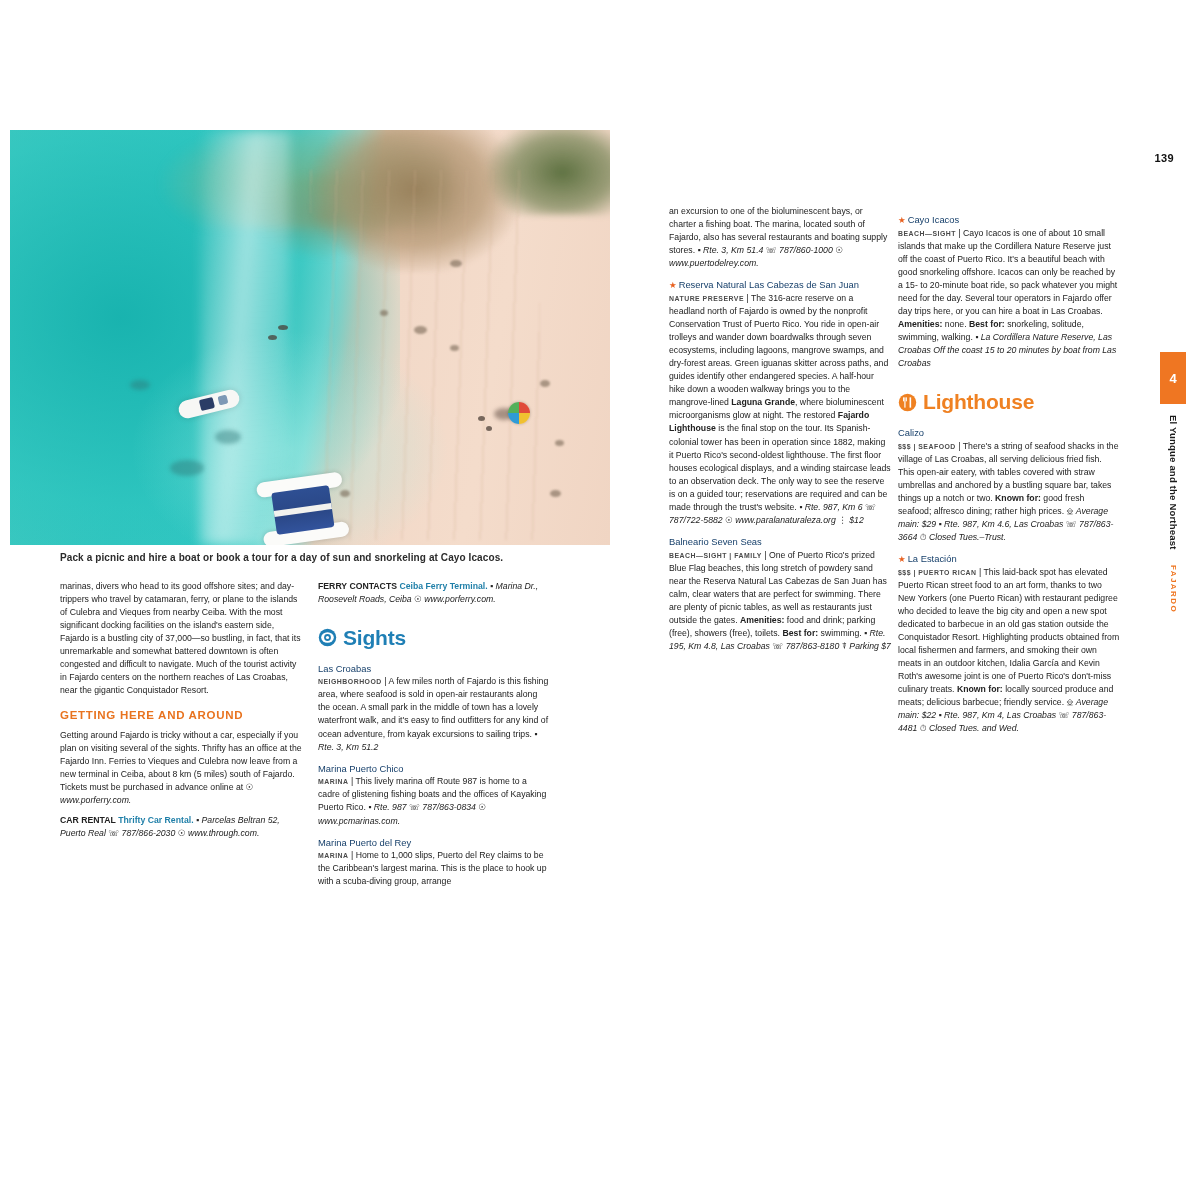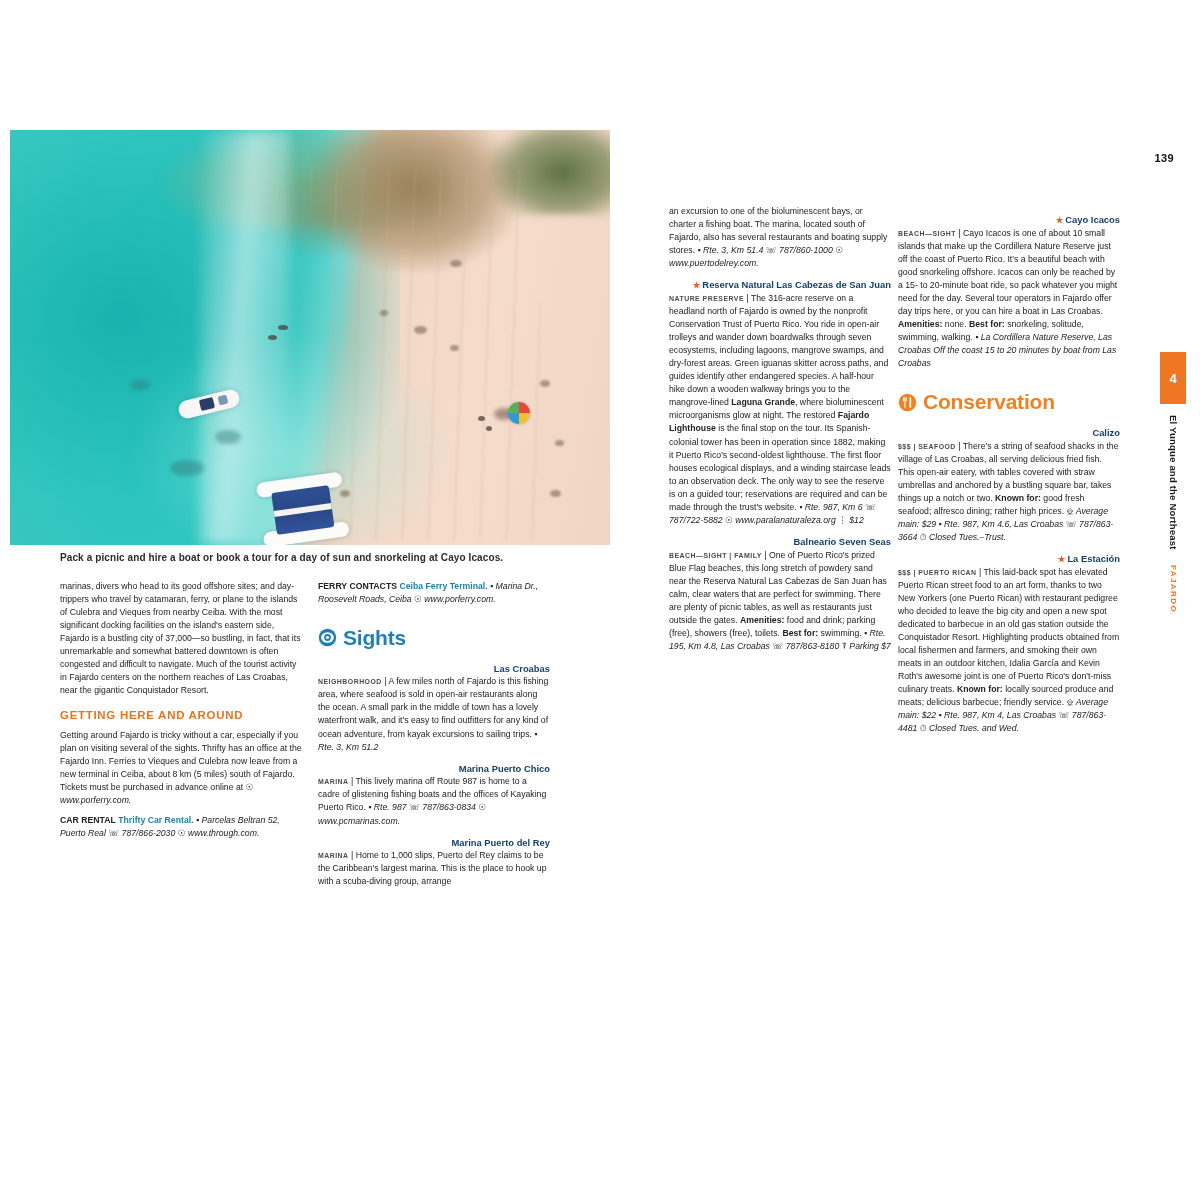--- a/index.html
+++ b/index.html
@@ -211,25 +211,24 @@
   .sec-head {
     font-size: 11.5px;
     font-weight: bold;
     color: #e8731f;
     letter-spacing: .7px;
     margin: 10px 0 4px 0;
     text-transform: uppercase;
   }
   .ent-name {
     font-size: 9.4px;
-    font-weight: bold;
+    font-weight: normal;
     color: #17406b;
     margin: 9px 0 1px 0;
     line-height: 1.25;
-    text-align: right;
   }
   .ent-name.starred { color: #17406b; }
   .star {
     color: #e8601f;
     font-size: 8.5px;
     margin-right: 2px;
   }
   .tagline {
     font-size: 6.9px;
     letter-spacing: .5px;
@@ -514,21 +513,21 @@
     </p>
 
     <div class="big-head bh-rest">
       <svg class="hicon" viewBox="0 0 24 24">
         <circle cx="12" cy="12" r="11" fill="#ef8122"></circle>
         <rect x="8" y="5.5" width="1.5" height="13" fill="#fff"></rect>
         <rect x="6.3" y="5.5" width="1.2" height="5" fill="#fff"></rect>
         <rect x="10" y="5.5" width="1.2" height="5" fill="#fff"></rect>
         <rect x="14.6" y="5.5" width="2" height="13" fill="#fff"></rect>
       </svg>
-      <span class="ttl">Conservation</span>
+      <span class="ttl">Lighthouse</span>
     </div>
 
     <div class="ent-name">Calizo</div>
     <p>
       <span class="tagline">$$$ | SEAFOOD</span>
       <span>|</span>
       <span>There's a string of seafood shacks in the village of Las Croabas, all serving delicious fried fish. This open-air eatery, with tables covered with straw umbrellas and anchored by a bustling square bar, takes things up a notch or two.</span>
       <span class="bld">Known for:</span>
       <span>good fresh seafood; alfresco dining; rather high prices.</span>
       <span>⎒</span>

